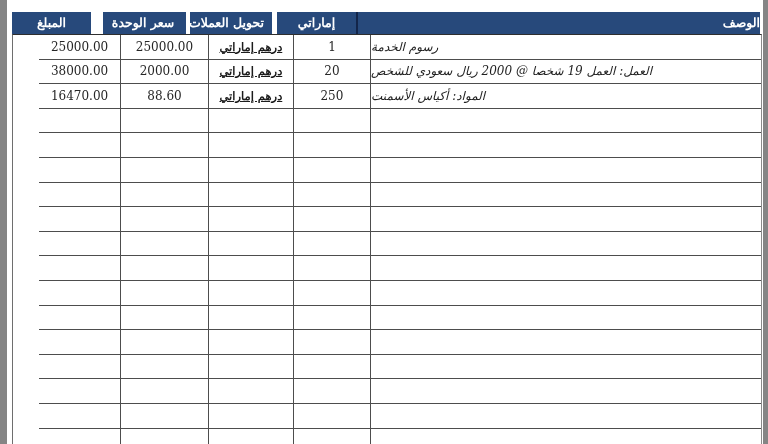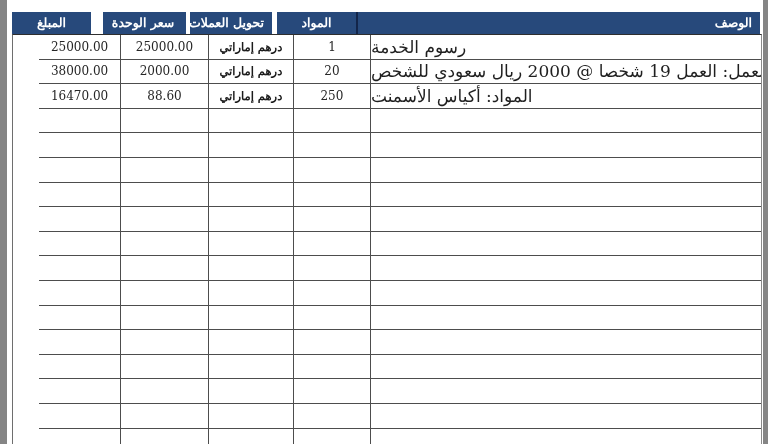--- a/index.html
+++ b/index.html
@@ -17,54 +17,54 @@
   .thead{display:flex;height:22px;}
   .hcell{
     background:#27497B;color:#ffffff;font-weight:bold;font-size:12.5px;
     line-height:22px;box-sizing:border-box;direction:rtl;
     white-space:nowrap;overflow:hidden;
   }
   .h-amount{width:79px;text-align:center;}
   .h-unit  {width:83px;margin-left:12px;text-align:center;padding-right:3px;}
   .h-conv  {width:82px;margin-left:4px;text-align:right;padding-right:8px;}
   .h-qty   {width:79px;margin-left:5px;text-align:center;}
-  .h-desc  {width:404px;border-left:2px solid #13254a;text-align:right;padding-right:8px;}
+  .h-desc  {width:404px;border-left:2px solid #13254a;text-align:right;padding-right:0;}
 
   
   .tbody{
     border-top:1px solid #2e2e2e;
     border-left:1px solid #6e6e6e;
     border-right:1px solid #8a8a8a;
     box-sizing:border-box;width:750px;padding-left:26px;
   }
   .trow{display:flex;height:24.6px;border-bottom:1px solid #4d4d4d;box-sizing:border-box;}
   .cell{
     box-sizing:border-box;font-size:12px;color:#262626;direction:rtl;
     display:flex;align-items:center;justify-content:center;
     white-space:nowrap;overflow:hidden;
   }
   .c-amount{width:85px;border-right:1px solid #4d4d4d;}
   .c-unit  {width:91px;border-right:1px solid #4d4d4d;}
-  .c-conv  {width:88px;border-right:1px solid #4d4d4d;font-weight:bold;font-size:11.5px;color:#1c1c1c;}
+  .c-conv  {width:88px;border-right:1px solid #4d4d4d;font-weight:bold;font-size:11.5px;color:#1c1c1c;text-decoration:underline;}
   .c-qty   {width:80px;border-right:1px solid #4d4d4d;}
-  .c-desc  {width:404px;justify-content:flex-end;padding-right:4px;font-size:17px;color:#1f1f1f;}
+  .c-desc  {width:404px;justify-content:flex-end;padding-right:4px;font-size:12px;color:#1f1f1f;font-style:italic;}
 </style>
 </head>
 <body>
 
 <div class="gutter gutter-left"></div>
 <div class="gutter gutter-right"></div>
 
 <div class="sheet">
 
   <div class="thead">
     <div class="hcell h-amount">المبلغ</div>
     <div class="hcell h-unit">سعر الوحدة</div>
     <div class="hcell h-conv">تحويل العملات</div>
-    <div class="hcell h-qty">المواد</div>
+    <div class="hcell h-qty">إماراتي</div>
     <div class="hcell h-desc">الوصف</div>
   </div>
 
   <div class="tbody">
 
     <div class="trow">
       <div class="cell c-amount">25000.00</div>
       <div class="cell c-unit">25000.00</div>
       <div class="cell c-conv">درهم إماراتي</div>
       <div class="cell c-qty">1</div>

